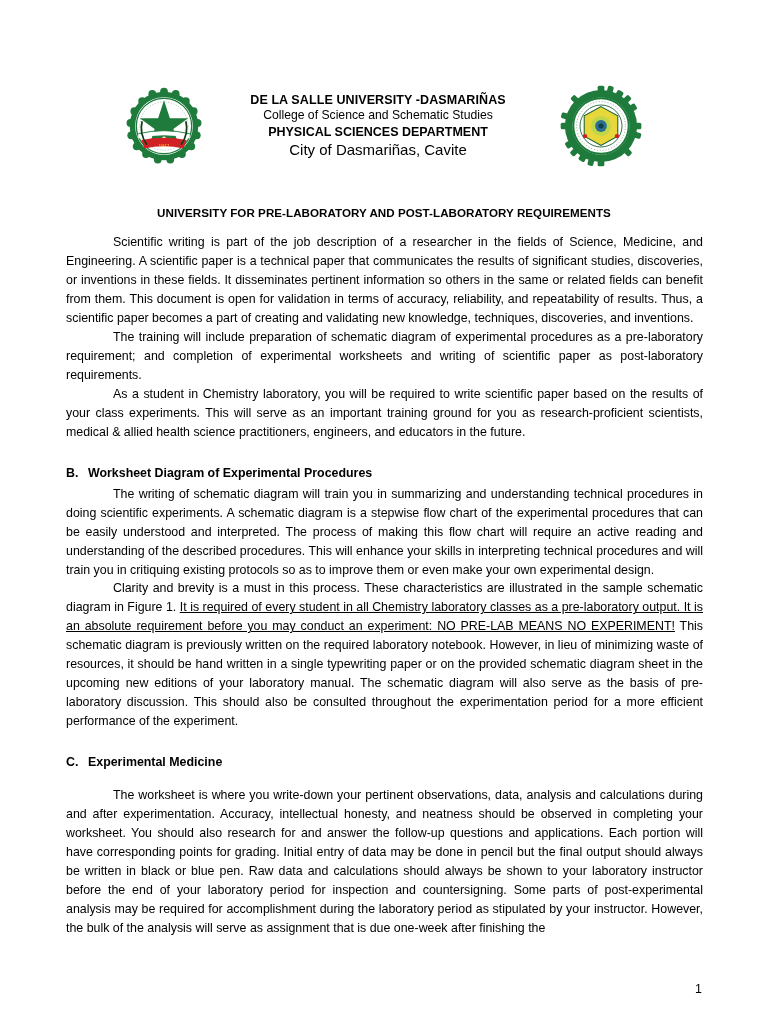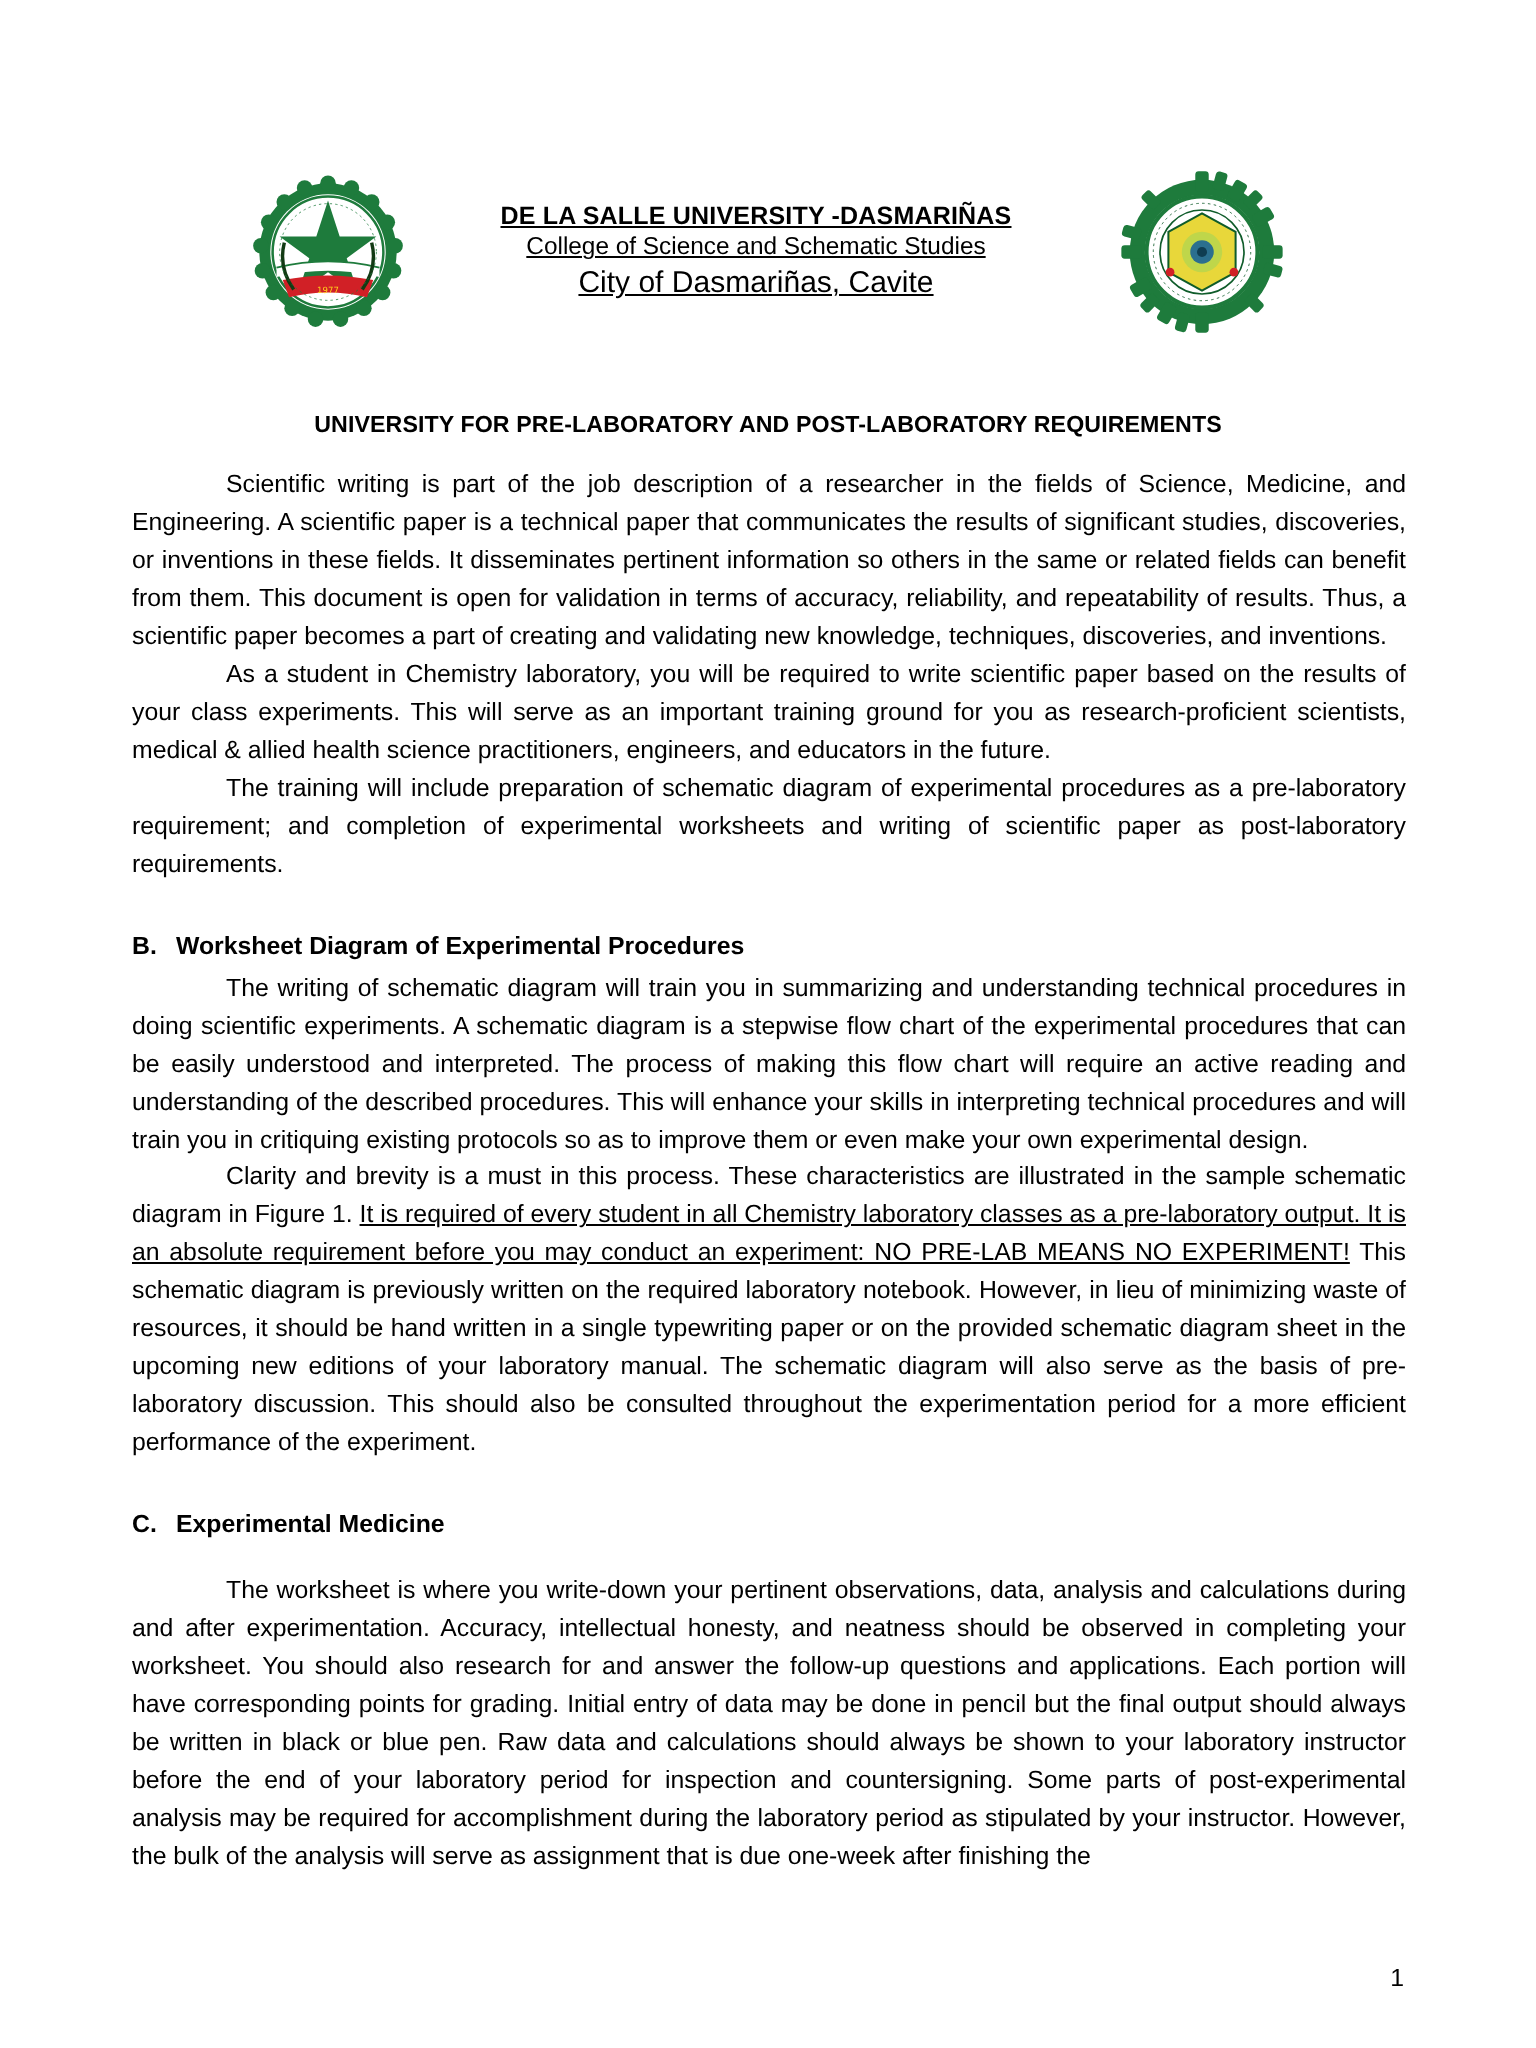--- a/index.html
+++ b/index.html
@@ -22,21 +22,20 @@
     padding: 0;
     box-sizing: border-box;
   }
   
   .letterhead {
     display: flex;
     align-items: center;
     justify-content: center;
     padding-top: 84px;
     gap: 16px;
-    text-decoration: underline;
   }
   .logo-left { width: 78px; height: 78px; flex: 0 0 78px; margin-right: 14px; }
   .logo-right { width: 84px; height: 84px; flex: 0 0 84px; margin-left: 20px; }
   .head-text {
     text-align: center;
     line-height: 1.30;
     width: 290px;
   }
   .head-text .l1 { font-size: 12.5px; font-weight: bold; letter-spacing: .1px; }
   .head-text .l2 { font-size: 12.2px; font-weight: normal; }
@@ -131,20 +130,21 @@
           <path d="M78 44 Q82 60 72 74" stroke="#123a14" stroke-width="2.2" fill="none"></path>
 
           <circle cx="50" cy="50" r="31" fill="none" stroke="#1e7b3c" stroke-width="0.5" stroke-dasharray="1.5 2"></circle>
         </g>
       </svg>
     </span>
 
     <div class="head-text">
       <div class="l1">DE LA SALLE UNIVERSITY -DASMARIÑAS</div>
       <div class="l2">College of Science and Schematic Studies</div>
+      <div class="l3">PHYSICAL SCIENCES DEPARTMENT</div>
       <div class="l4">City of Dasmariñas, Cavite</div>
     </div>
 
     <span class="logo-right">
       <svg viewBox="0 0 100 100" width="84" height="84" aria-hidden="true">
         <g>
 
           <g fill="#1e7b3c">
             <circle cx="50" cy="50" r="43"></circle>
             <g>
@@ -190,22 +190,22 @@
         </g>
       </svg>
     </span>
   </div>
 
   <div class="doc-title">UNIVERSITY FOR PRE-LABORATORY AND POST-LABORATORY REQUIREMENTS</div>
 
   <div class="content">
 
     <p class="para gap-before">Scientific writing is part of the job description of a researcher in the fields of Science, Medicine, and Engineering.   A scientific paper is a technical paper that communicates the results of significant studies, discoveries, or inventions in these fields.   It disseminates pertinent information so others in the same or related fields can benefit from them.   This document is open for validation in terms of accuracy, reliability, and repeatability of results.   Thus, a scientific paper becomes a part of creating and validating new knowledge, techniques, discoveries, and inventions.</p>
+    <p class="para">The training will include preparation of schematic diagram of experimental procedures as a pre-laboratory requirement; and completion of experimental worksheets and writing of scientific paper as post-laboratory requirements.</p>
     <p class="para">As a student in Chemistry laboratory, you will be required to write scientific paper based on the results of your class experiments.  This will serve as an important training ground for you as research-proficient scientists, medical &amp; allied health science practitioners, engineers, and educators in the future.</p>
-    <p class="para">The training will include preparation of schematic diagram of experimental procedures as a pre-laboratory requirement; and completion of experimental worksheets and writing of scientific paper as post-laboratory requirements.</p>
 
     <div class="sec-head">
       <span class="ltr">B.</span><span>Worksheet Diagram of Experimental Procedures</span>
     </div>
     <p class="para">The writing of schematic diagram will train you in summarizing and understanding technical procedures in doing scientific experiments.  A schematic diagram is a stepwise flow chart of the experimental procedures that can be easily understood and interpreted.  The process of making this flow chart will require an active reading and understanding of the described procedures.  This will enhance your skills in interpreting technical procedures and will train you in critiquing existing protocols so as to improve them or even make your own experimental design.</p>
     <p class="para"><span>Clarity and brevity is a must in this process.  These characteristics are illustrated in the sample schematic diagram in Figure 1.  </span><span class="u">It is required of every student in all Chemistry laboratory classes as a pre-laboratory output. It is an absolute requirement before you may conduct an experiment: NO PRE-LAB MEANS NO EXPERIMENT!</span><span> This schematic diagram is previously written on the required laboratory notebook. However, in lieu of minimizing waste of resources, it should be hand written in a single typewriting paper or on the provided schematic diagram sheet in the upcoming new editions of your laboratory manual.  The schematic diagram will also serve as the basis of pre-laboratory discussion. This should also be consulted throughout the experimentation period for a more efficient performance of the experiment.</span></p>
 
     <div class="sec-head">
       <span class="ltr">C.</span><span>Experimental Medicine</span>
     </div>

